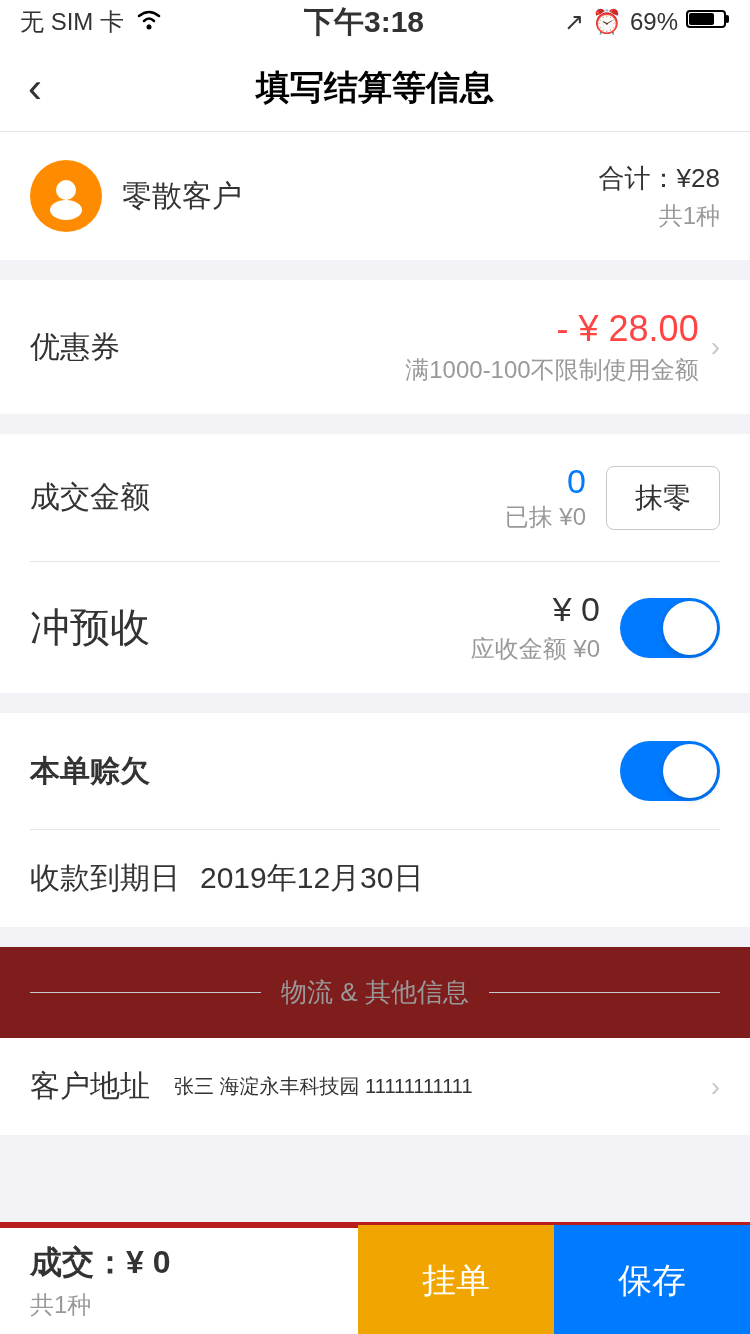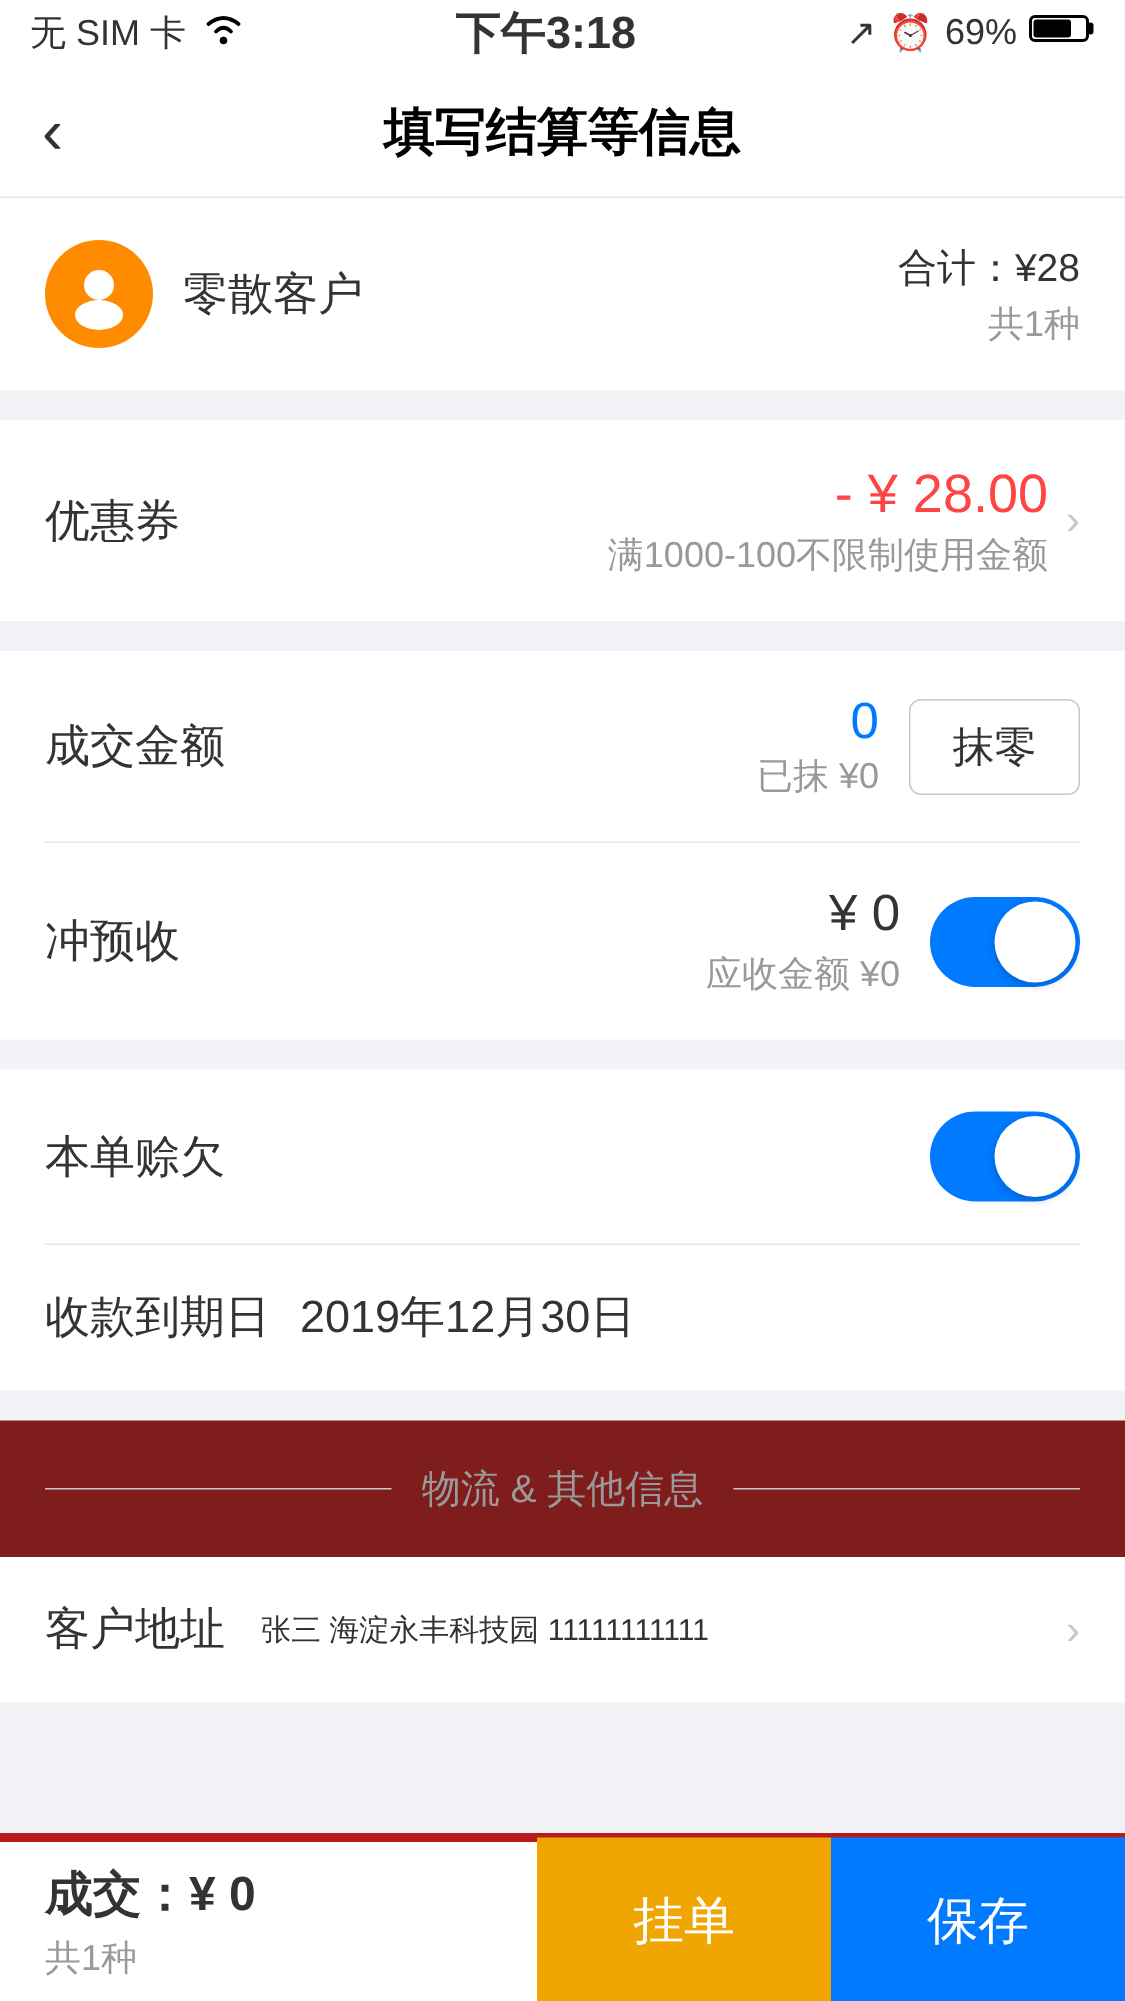--- a/index.html
+++ b/index.html
@@ -166,34 +166,34 @@
       box-shadow: 0 2px 6px rgba(0,0,0,0.2);
     }
 
     
     .advance-row {
       padding: 28px 30px;
       display: flex;
       align-items: center;
       justify-content: space-between;
     }
-    .advance-left { font-size: 30px; color: #333; }
+    .advance-left { font-size: 40px; color: #333; }
     .advance-right { display: flex; align-items: center; gap: 20px; }
     .advance-amounts { text-align: right; }
     .advance-main { font-size: 34px; color: #333; font-weight: 500; }
     .advance-sub { font-size: 24px; color: #999; margin-top: 4px; }
 
     
     .debt-row {
       padding: 28px 30px;
       display: flex;
       align-items: center;
       justify-content: space-between;
     }
-    .debt-label { font-size: 30px; color: #333; }
+    .debt-label { font-size: 30px; color: #333; font-weight: bold; }
 
     
     .duedate-row {
       padding: 28px 30px;
       display: flex;
       align-items: center;
       gap: 20px;
     }
     .duedate-label { font-size: 30px; color: #333; }
     .duedate-value { font-size: 30px; color: #333; }

